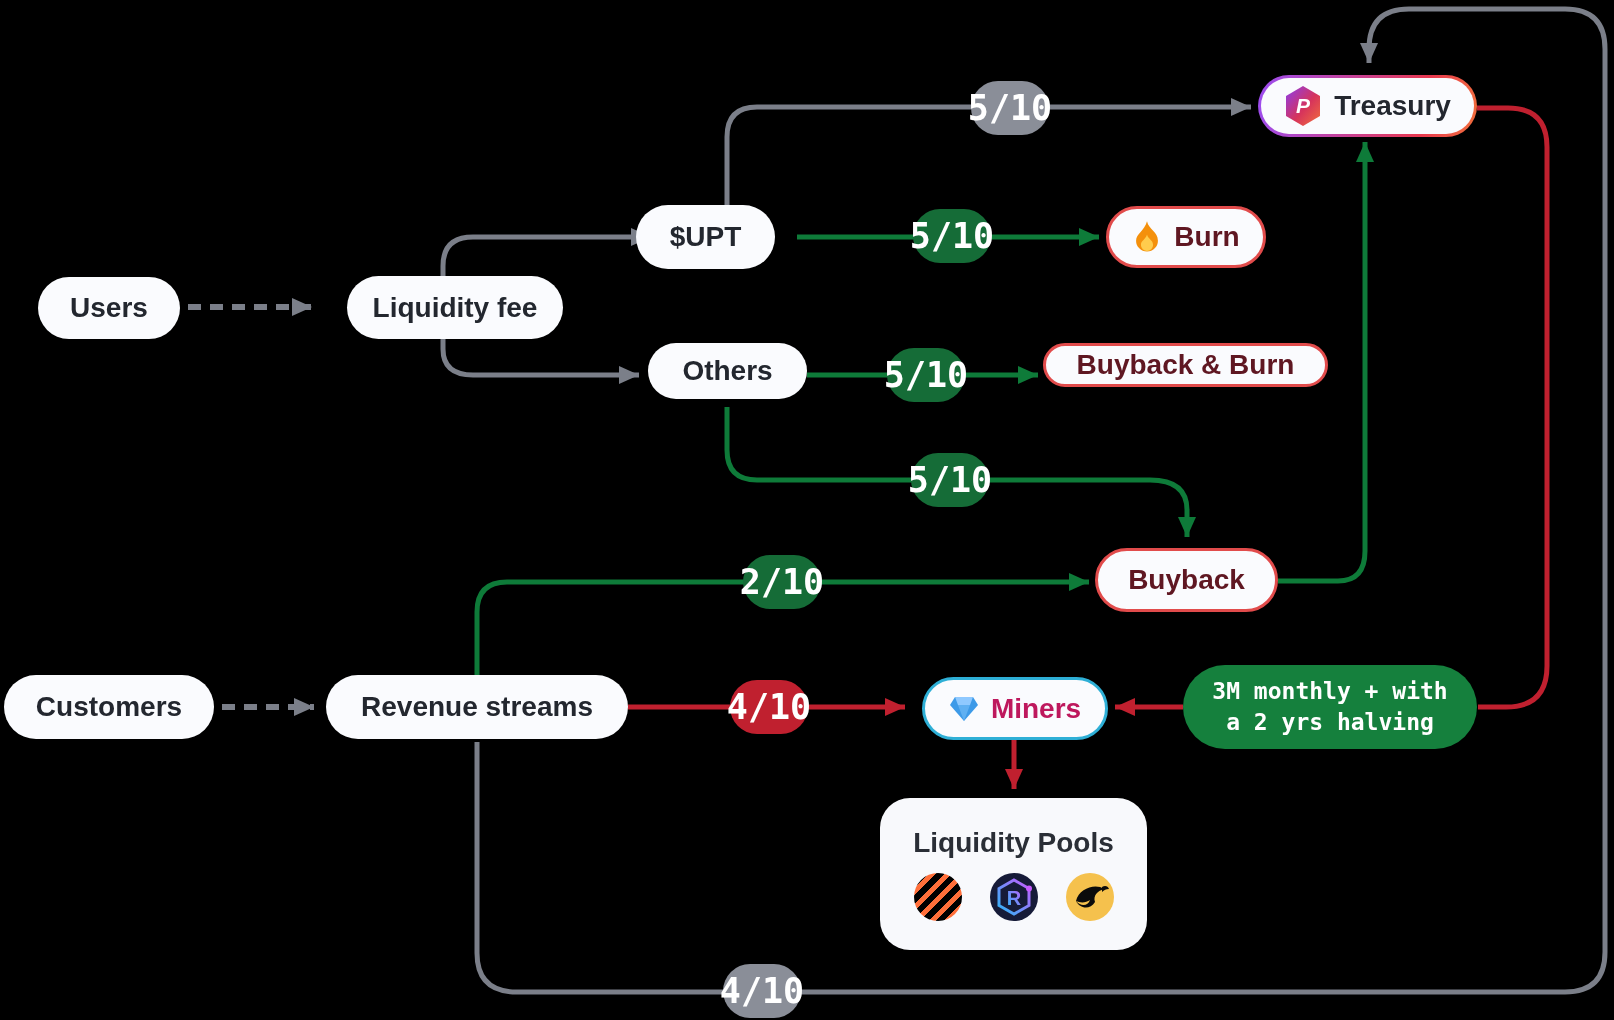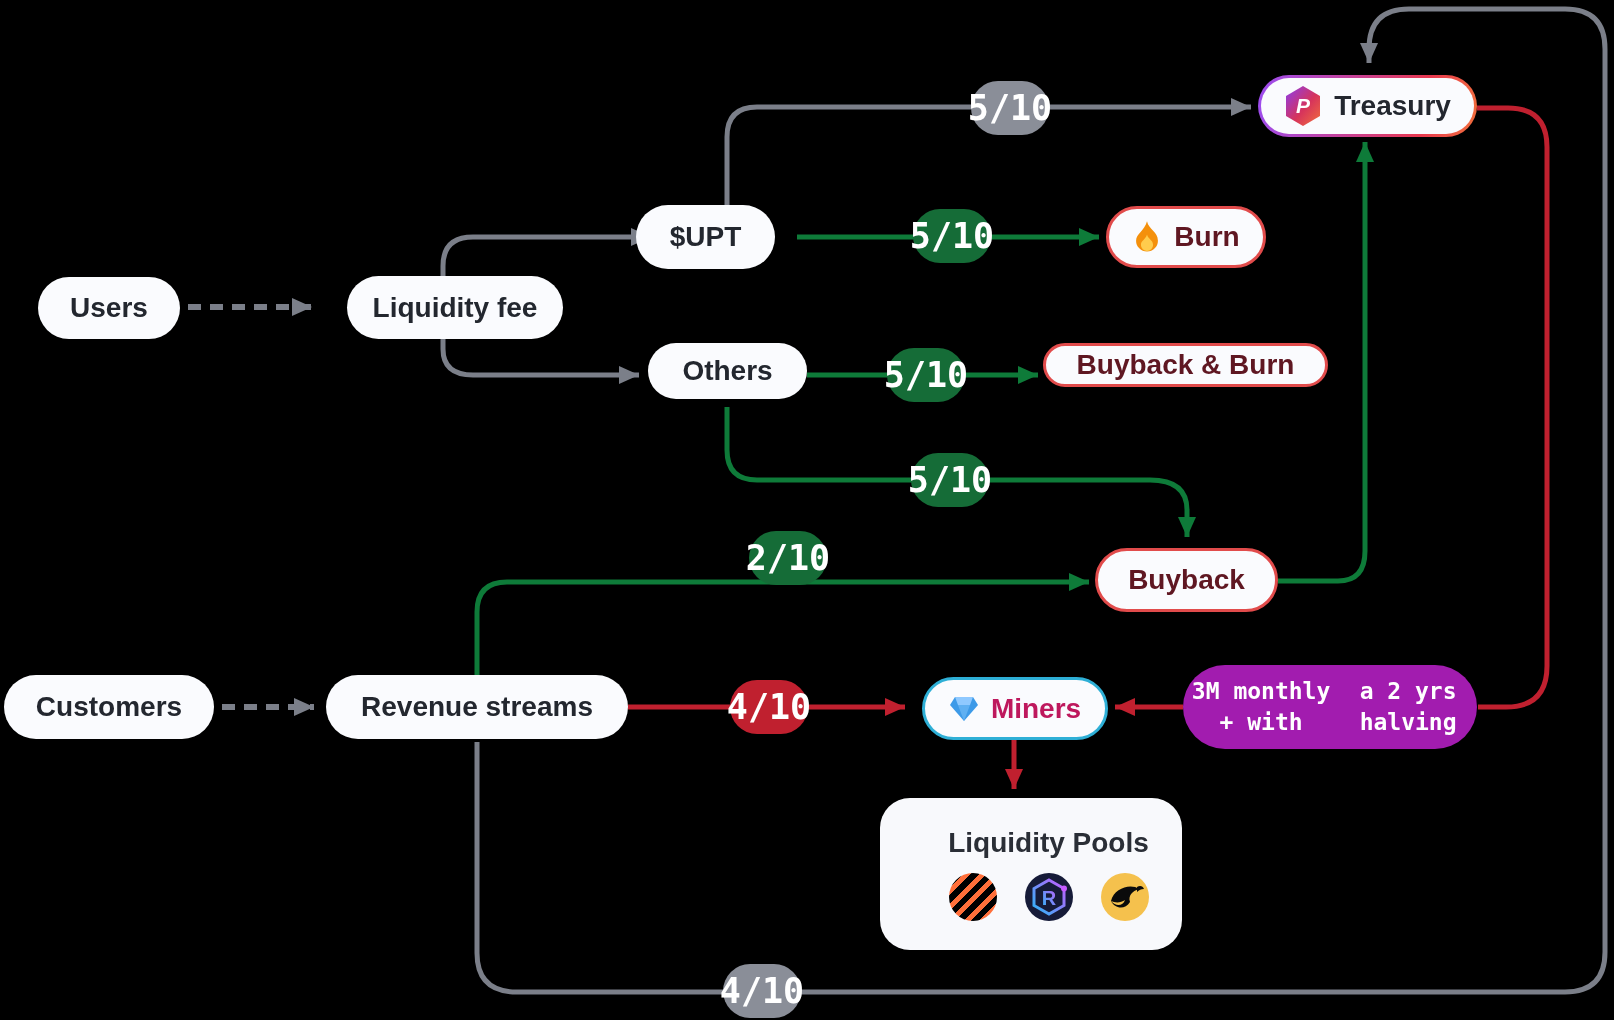--- a/index.html
+++ b/index.html
@@ -14,26 +14,26 @@
   .node.gradline{border:3px solid transparent;
         background:linear-gradient(#fafbfe,#fafbfe) padding-box,
                    linear-gradient(100deg,#9b4df2,#e8384f 75%,#f2703c) border-box;}
   .badge{position:absolute;width:78px;height:54px;border-radius:27px;display:flex;align-items:center;
          justify-content:center;color:#fff;font-family:"DejaVu Sans Mono",monospace;
          font-weight:700;font-size:35px;}
   .badge.gray{background:#8a8e98;}
   .badge.green{background:#156c37;}
   .badge.red{background:#c0202f;}
   .annotation{position:absolute;left:1183px;top:665px;width:294px;height:84px;border-radius:42px;
-         background:#a21caf;color:#fff;font-family:"DejaVu Sans Mono",monospace;font-weight:700;
-         font-size:23px;line-height:1.35;display:flex;flex-direction:row;align-items:center;
+         background:#15803d;color:#fff;font-family:"DejaVu Sans Mono",monospace;font-weight:700;
+         font-size:23px;line-height:1.35;display:flex;flex-direction:column;align-items:center;
          justify-content:center;text-align:center;}
   .card{position:absolute;left:880px;top:798px;width:267px;height:152px;border-radius:30px;
         background:#f8f9fc;display:flex;flex-direction:column;align-items:center;
-        justify-content:center;gap:14px;padding-left:35px;}
+        justify-content:center;gap:14px;}
   .card .title{font-weight:700;font-size:28px;color:#2a2e36;}
   .card .icons{display:flex;gap:28px;align-items:center;}
   .lp-icon{width:48px;height:48px;border-radius:50%;}
   .meteora{background:repeating-linear-gradient(135deg,#ff6f3a 0 5px,#000 5px 11px);}
   .icon-emoji{display:inline-flex;align-items:center;}
 </style>
 </head>
 <body>
 
 <div id="stage">
@@ -141,21 +141,21 @@
         <polygon points="9,9 21,9 15,25" fill="#5fb0f2"></polygon>
       </svg>
     </span>
     <span>Miners</span>
   </div>
 
   <div class="badge gray" style="left:971px;top:81px;">5/10</div>
   <div class="badge green" style="left:913px;top:209px;">5/10</div>
   <div class="badge green" style="left:887px;top:348px;">5/10</div>
   <div class="badge green" style="left:911px;top:453px;">5/10</div>
-  <div class="badge green" style="left:743px;top:531px;margin-left:6px;">2/10</div>
+  <div class="badge green" style="left:743px;top:555px;">2/10</div>
   <div class="badge red" style="left:730px;top:680px;">4/10</div>
   <div class="badge gray" style="left:723px;top:964px;">4/10</div>
 
   <div class="annotation">
     <span>3M monthly + with</span>
     <span>a 2 yrs halving</span>
   </div>
 
   <div class="card">
     <div class="title">Liquidity Pools</div>

